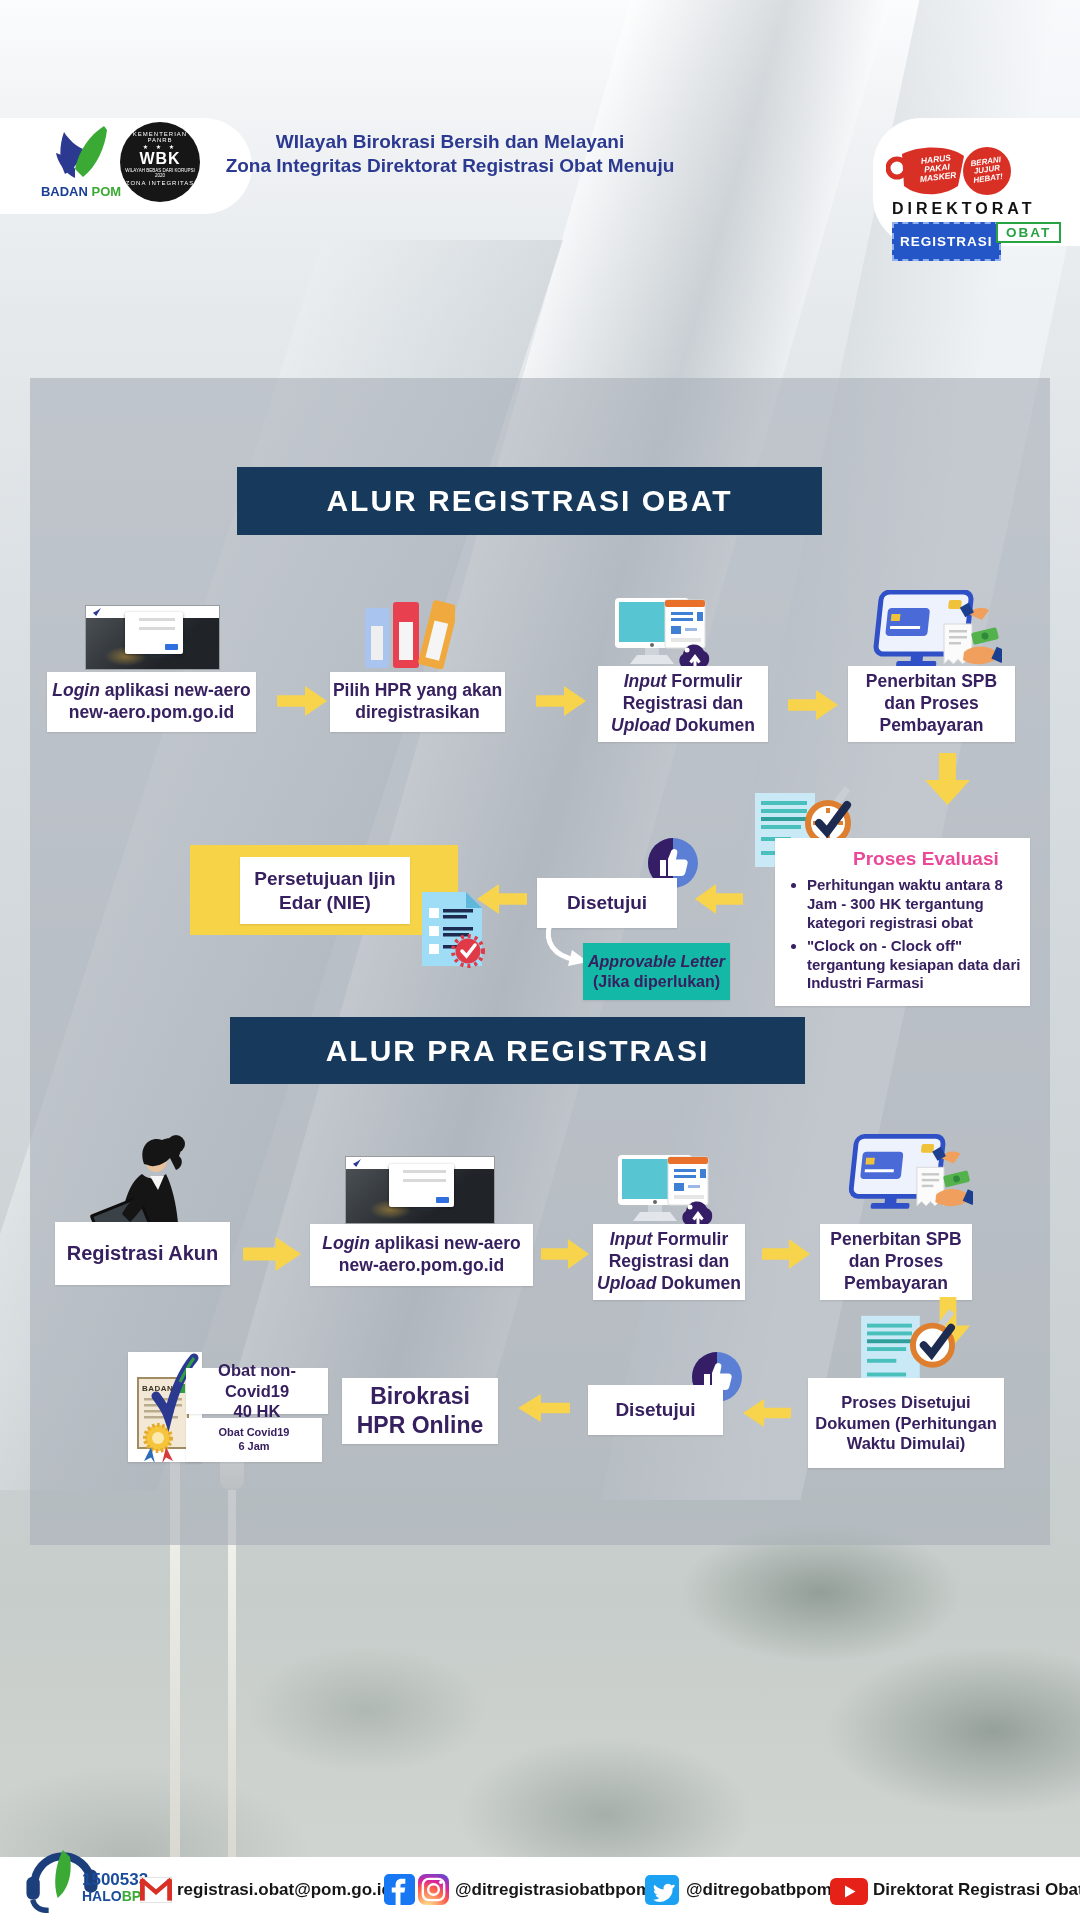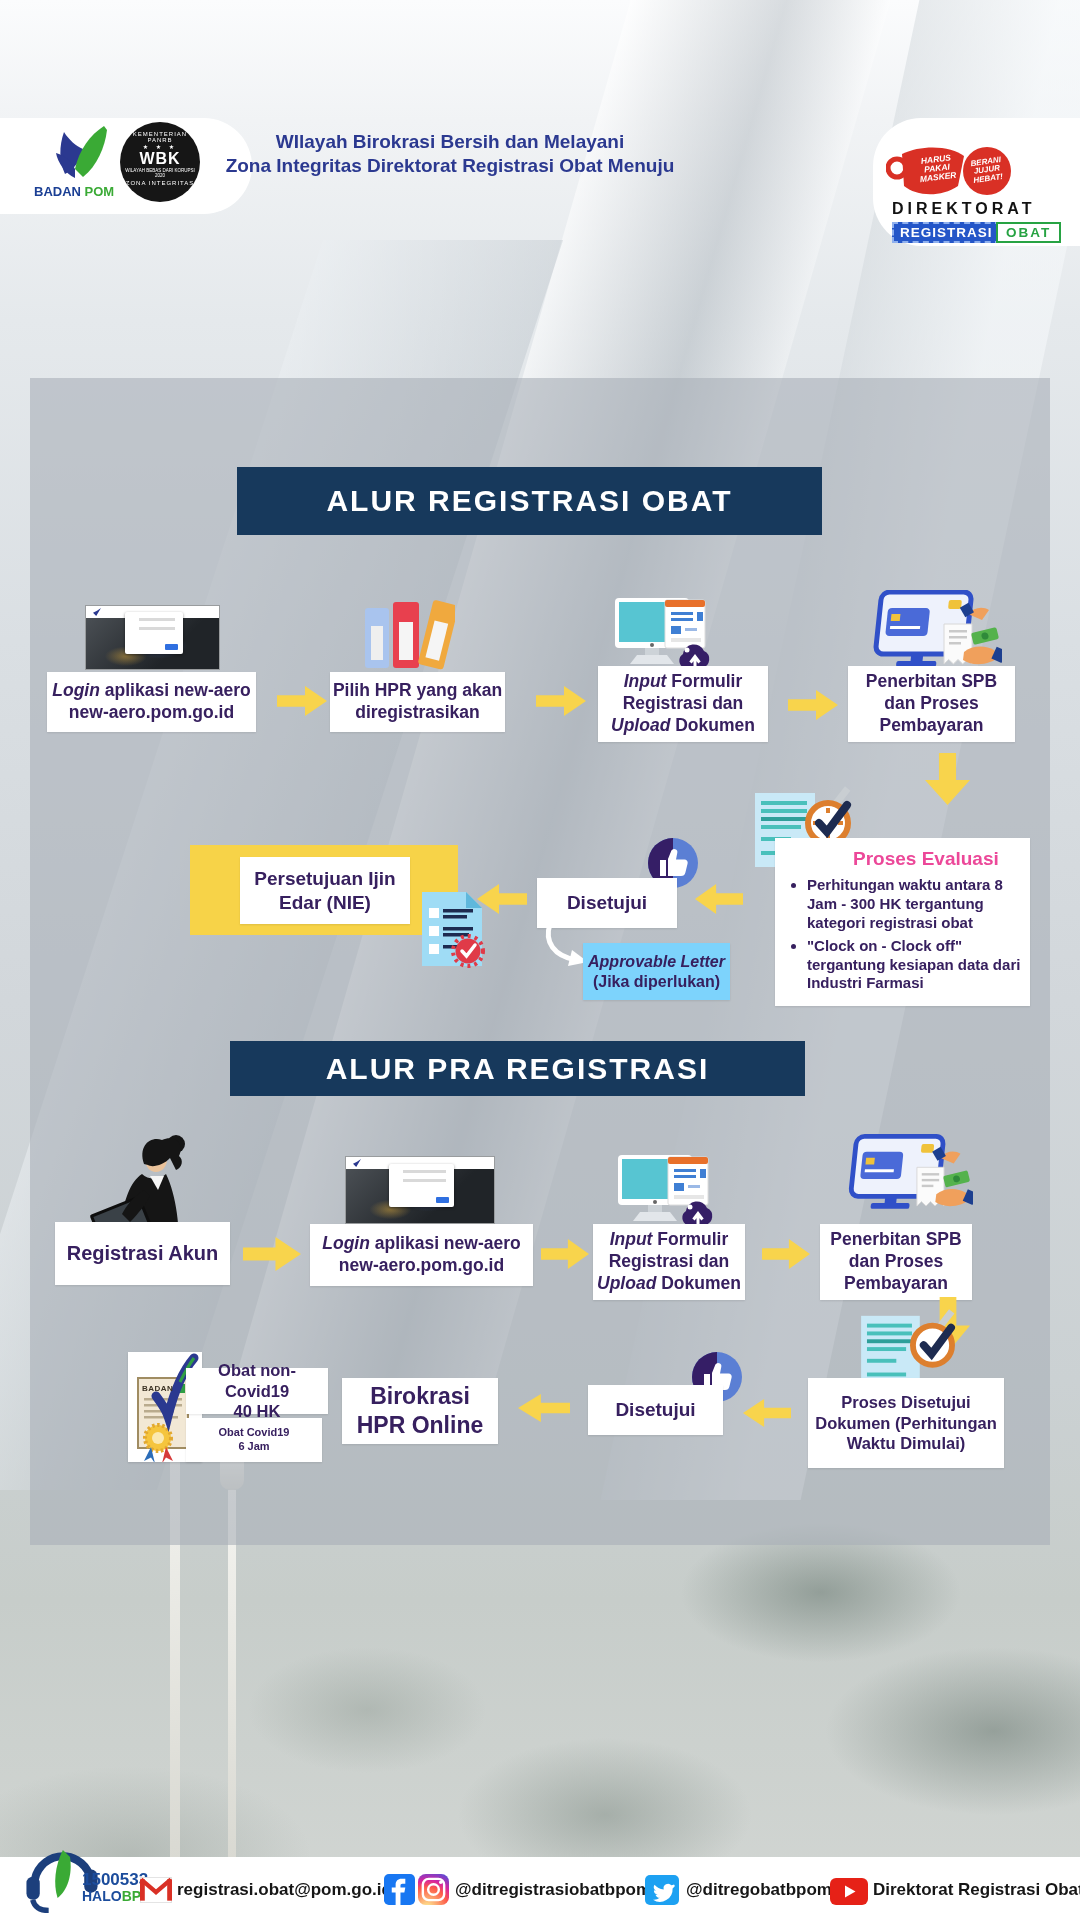--- a/index.html
+++ b/index.html
@@ -47,21 +47,21 @@
   .note h3{margin:10px 0 4px 78px;font-size:19px;color:#ec4899}
   .note ul{margin:6px 8px 8px 14px;padding-left:18px;font-size:15px;line-height:1.26}
   .note li{margin-bottom:4px}
   
   #footer{position:absolute;left:0;top:1857px;width:1080px;height:63px;background:#fff}
   .ftxt{position:absolute;font-size:17px;font-weight:bold;color:#161616;white-space:nowrap}
   .fic{position:absolute}
   
   .dir-word{position:absolute;color:#121212;font-weight:bold;font-size:16px;letter-spacing:4px}
   .reg-chip{position:absolute;background:#2456c8;border:2px dashed #8fb0ee;color:#fff;
-      font-weight:bold;font-size:13.5px;padding:1px 6px;letter-spacing:1px}
+      font-weight:bold;font-size:13.5px;padding:10px 6px;letter-spacing:1px}
   .obat-chip{position:absolute;background:#fff;border:2px solid #27a343;color:#27a343;
       font-weight:bold;font-size:13.5px;padding:1px 8px;letter-spacing:2px}
   .tinyc{position:absolute;color:#fff;font-weight:bold;font-style:italic;text-align:center;line-height:1.05}
   
   #wbk{position:absolute;left:120px;top:122px;width:80px;height:80px;border-radius:50%;background:#161616;
       color:#fff;text-align:center;overflow:hidden}
   #wbk .t1{font-size:6px;letter-spacing:1px;margin-top:9px}
   #wbk .st{font-size:6px;letter-spacing:3px}
   #wbk .c{font-size:16px;font-weight:bold;letter-spacing:1px}
   #wbk .t2{font-size:4.5px}
@@ -91,21 +91,21 @@
 </div>
 
 <div id="panel"></div>
 
 <div class="pill" style="left:-24px;top:118px;width:276px;height:96px;border-radius:0 48px 48px 0"></div>
 <svg class="abs" style="left:44px;top:124px" width="72" height="60" viewBox="0 0 72 60">
   <path d="M20 8 C15 22 15 37 21 50 C31 45 37 35 39 25 C32 22 25 16 20 8 Z" fill="#2b3990"></path>
   <path d="M60 2 C46 11 35 26 31 45 L39 53 C53 42 61 23 63 6 Z" fill="#3aaa35"></path>
   <path d="M31 45 C27 37 20 31 12 29 C14 39 21 49 31 54 Z" fill="#2b3990"></path>
 </svg>
-<div class="abs" style="left:34px;top:184px;width:94px;font-size:13px;font-weight:bold">
+<div class="abs" style="left:34px;top:184px;width:94px;text-align:center;font-size:13px;font-weight:bold">
   <span style="color:#1b3f94">BADAN</span>
   <span style="color:#3aaa35">POM</span>
 </div>
 <div id="wbk">
   <div class="t1">KEMENTERIAN PANRB</div>
   <div class="st">★ ★ ★</div>
   <div class="c">WBK</div>
   <div class="t2">WILAYAH BEBAS DARI KORUPSI</div>
   <div class="t2">2020</div>
   <div class="t3">ZONA INTEGRITAS</div>
@@ -277,26 +277,26 @@
   <rect x="9" y="54" width="10" height="10" fill="#fff"></rect>
     <rect x="23" y="55" width="20" height="3.5" fill="#1d2b50"></rect>
   <circle cx="48" cy="61" r="15" fill="none" stroke="#e03a48" stroke-width="4" stroke-dasharray="3 4"></circle>
   <circle cx="48" cy="61" r="12.5" fill="#e03a48"></circle>
   <path d="M42 61 l4.5 5 L55 55" stroke="#fff" stroke-width="3.5" fill="none" stroke-linecap="round"></path>
 </svg>
 <svg class="abs" style="left:540px;top:922px" width="55" height="50" viewBox="0 0 55 50">
   <path d="M10 2 C4 20 14 34 36 38" stroke="#fff" stroke-width="5" fill="none"></path>
   <path d="M32 28 L48 40 L28 44 z" fill="#fff"></path>
 </svg>
-<div class="ybox abs box" style="left:583px;top:943px;width:147px;height:57px;background:#7dd3fc;font-size:16px">
+<div class="ybox abs box" style="left:583px;top:943px;width:147px;height:57px;background:#14b8a6;font-size:16px">
   <div><i>Approvable Letter</i></div>
   <div>(Jika diperlukan)</div>
 </div>
 
-<div class="sec" style="left:230px;top:1041px;width:575px;height:55px">
+<div class="sec" style="left:230px;top:1017px;width:575px;height:67px">
   <span>ALUR PRA REGISTRASI</span>
 </div>
 
 <svg class="abs" style="left:80px;top:1132px" width="140" height="126" viewBox="0 0 140 126">
   <circle cx="96" cy="12" r="9" fill="#151515"></circle>
   <ellipse cx="76" cy="27" rx="11" ry="13" fill="#e9c29b"></ellipse>
   <path d="M64 32 C58 14 70 4 82 8 C95 2 105 12 99 24 C104 28 102 36 96 38 L90 26 C84 33 72 36 68 33 Z" fill="#151515"></path>
   <path d="M62 42 C50 50 44 68 40 94 L46 126 H98 C101 98 96 62 86 42 C80 48 68 48 62 42 Z" fill="#151515"></path>
   <path d="M70 44 L78 58 L84 44 Z" fill="#f5f5f5"></path>
   <g transform="rotate(-22 40 84)">

